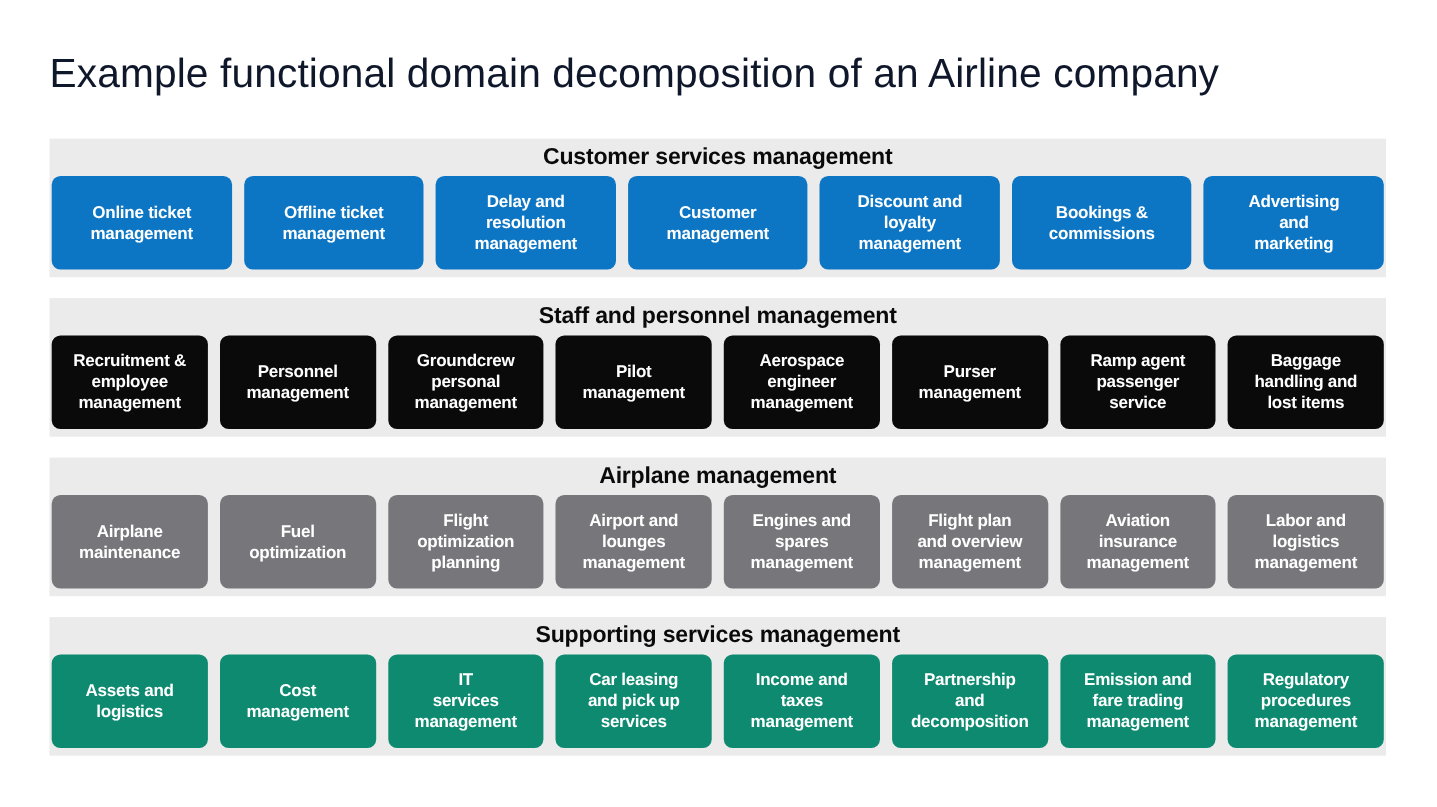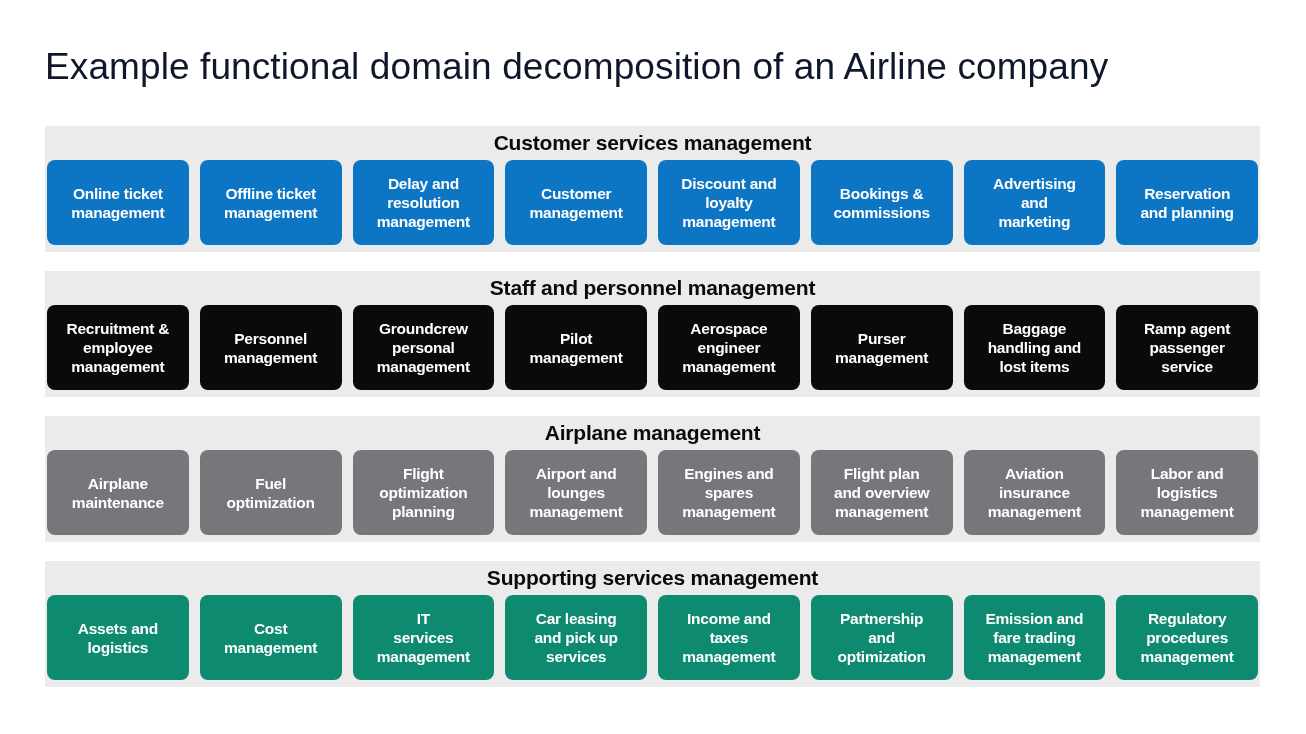--- a/index.html
+++ b/index.html
@@ -106,48 +106,46 @@
           <div class="card">Customer
 management</div>
           <div class="card">Discount and
 loyalty
 management</div>
           <div class="card">Bookings &amp;
 commissions</div>
           <div class="card">Advertising
 and
 marketing</div>
-          <div class="card">Reservation
-and planning</div>
         </div>
       </div>
       <div class="section theme-black">
         <div class="section-header">Staff and personnel management</div>
         <div class="cards">
           <div class="card">Recruitment &amp;
 employee
 management</div>
           <div class="card">Personnel
 management</div>
           <div class="card">Groundcrew
 personal
 management</div>
           <div class="card">Pilot
 management</div>
           <div class="card">Aerospace
 engineer
 management</div>
           <div class="card">Purser
 management</div>
+          <div class="card">Ramp agent
+passenger
+service</div>
           <div class="card">Baggage
 handling and
 lost items</div>
-          <div class="card">Ramp agent
-passenger
-service</div>
         </div>
       </div>
       <div class="section theme-gray">
         <div class="section-header">Airplane management</div>
         <div class="cards">
           <div class="card">Airplane
 maintenance</div>
           <div class="card">Fuel
 optimization</div>
           <div class="card">Flight
@@ -181,21 +179,21 @@
 services
 management</div>
           <div class="card">Car leasing
 and pick up
 services</div>
           <div class="card">Income and
 taxes
 management</div>
           <div class="card">Partnership
 and
-optimization</div>
+decomposition</div>
           <div class="card">Emission and
 fare trading
 management</div>
           <div class="card">Regulatory
 procedures
 management</div>
         </div>
       </div>
     </div>
 

